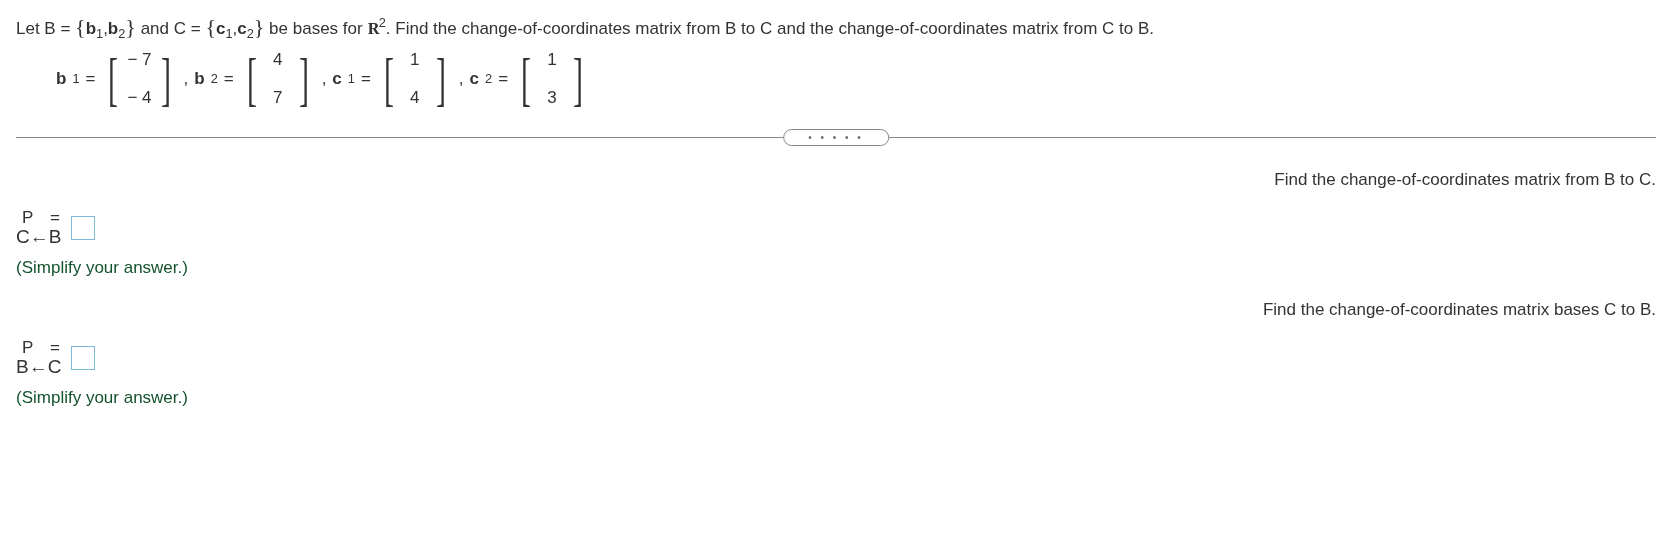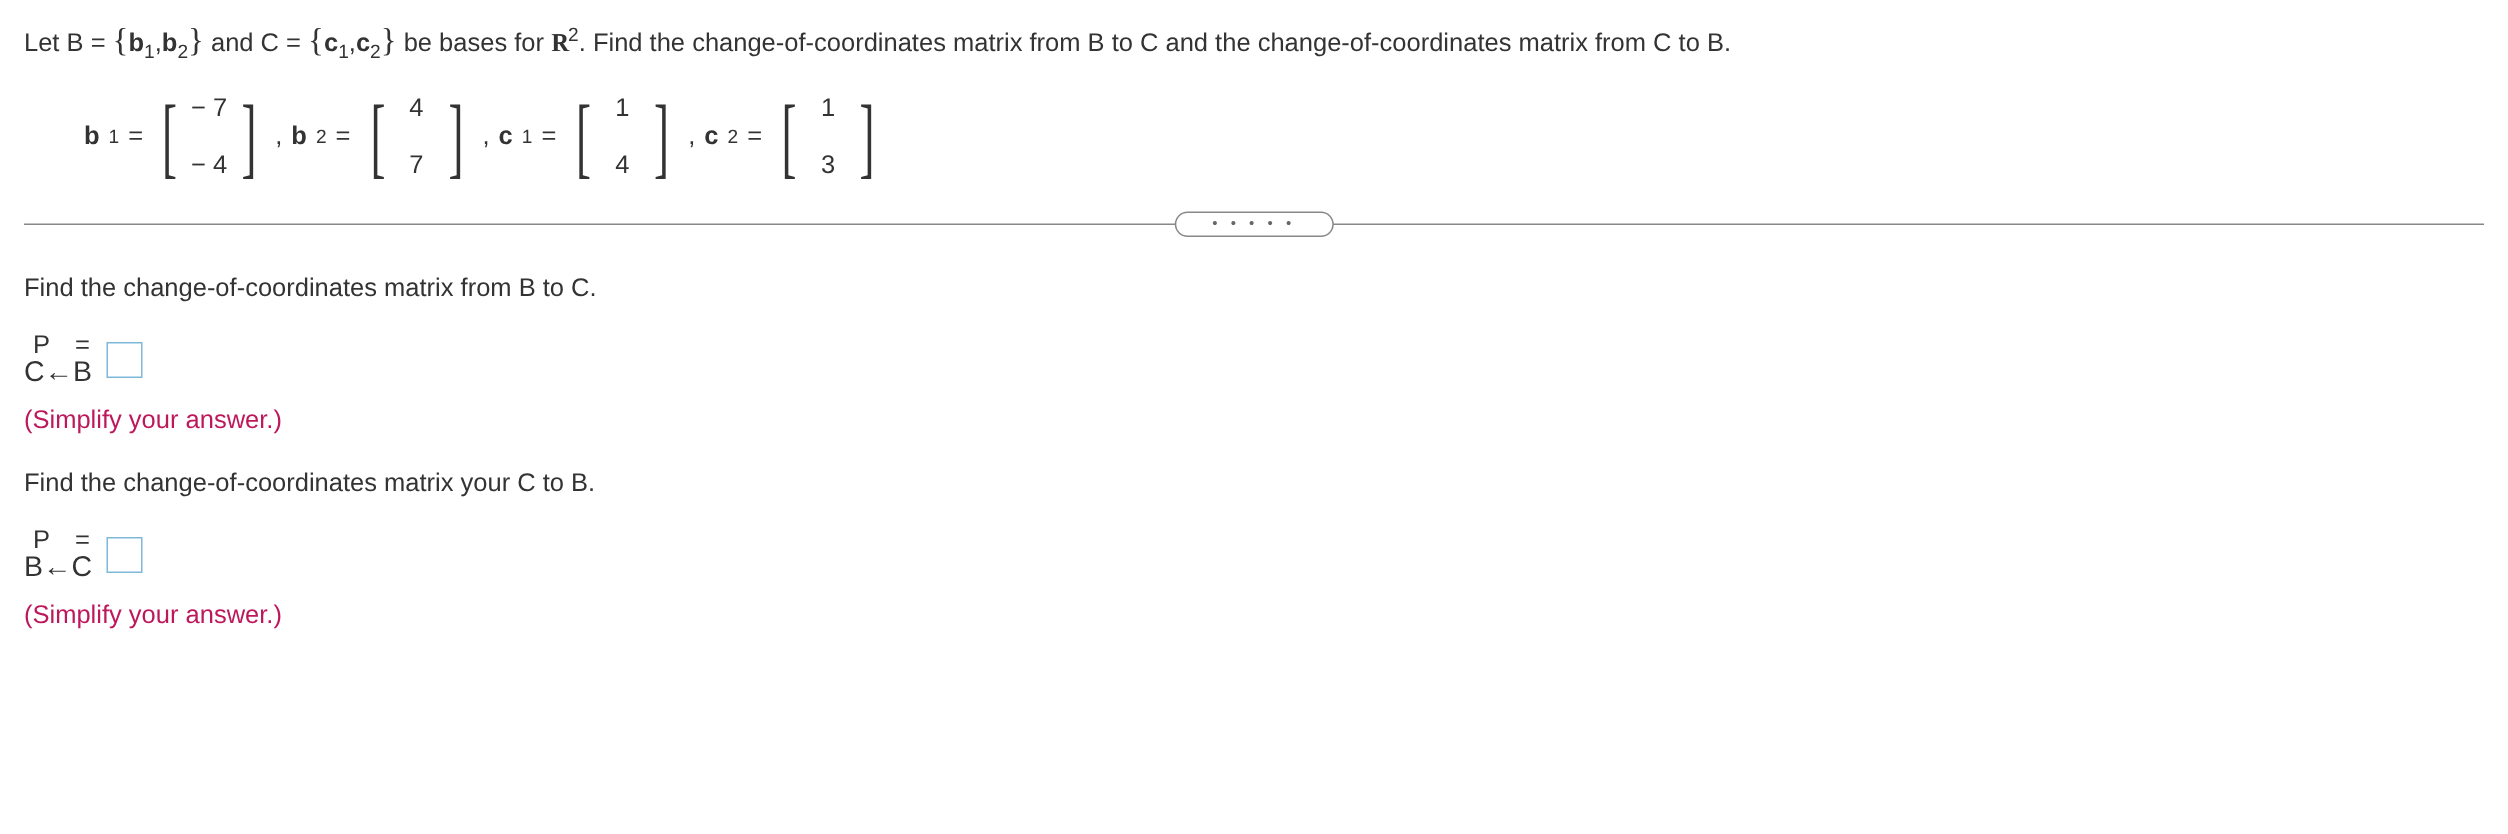--- a/index.html
+++ b/index.html
@@ -9,21 +9,21 @@
     }
     body {
       font-family: Arial, sans-serif;
       font-size: 17px;
       color: #333;
       padding: 10px 16px;
       background: #fff;
       width: 1672px;
     }
     .problem-statement {
-      margin-bottom: 18px;
+      margin-bottom: 6px;
       line-height: 1.5;
     }
     .vectors-row {
       display: flex;
       align-items: center;
       gap: 6px;
       margin-left: 40px;
       margin-bottom: 18px;
     }
     .bold {
@@ -79,20 +79,21 @@
       border: 1px solid #888;
       border-radius: 12px;
       padding: 2px 24px;
       font-size: 10px;
       letter-spacing: 3px;
       color: #666;
       cursor: pointer;
     }
     .question-text {
       margin-bottom: 18px;
+      text-align: right;
     }
     .answer-block {
       margin-bottom: 10px;
       margin-left: 0;
     }
     .answer-line {
       display: flex;
       align-items: center;
       gap: 10px;
     }
@@ -100,21 +101,21 @@
       font-size: 19px;
       margin-top: -2px;
     }
     .answer-input {
       width: 24px;
       height: 24px;
       border: 1px solid #7db8d8;
       background: #fff;
     }
     .hint-text {
-      color: #be185d;
+      color: #14532d;
       margin-bottom: 22px;
     }
     .set-brace {
       font-size: 22px;
       font-family: 'Times New Roman', serif;
     }
     .dbl-r {
       font-family: 'Times New Roman', serif;
       position: relative;
       display: inline-block;
@@ -207,21 +208,21 @@
         <span style="margin-left:6px;margin-right:12px;">P</span>
         <span> = </span>
       </div>
       <div class="subscript-line">C←B</div>
     </div>
     <input type="text" class="answer-input" style="">
   </div>
 </div>
 <div class="hint-text">(Simplify your answer.)</div>
 
-<div class="question-text">Find the change-of-coordinates matrix your C to B.</div>
+<div class="question-text">Find the change-of-coordinates matrix bases C to B.</div>
 
 <div class="answer-block">
   <div class="answer-line">
     <div>
       <div>
         <span style="margin-left:6px;margin-right:12px;">P</span>
         <span> = </span>
       </div>
       <div class="subscript-line">B←C</div>
     </div>

